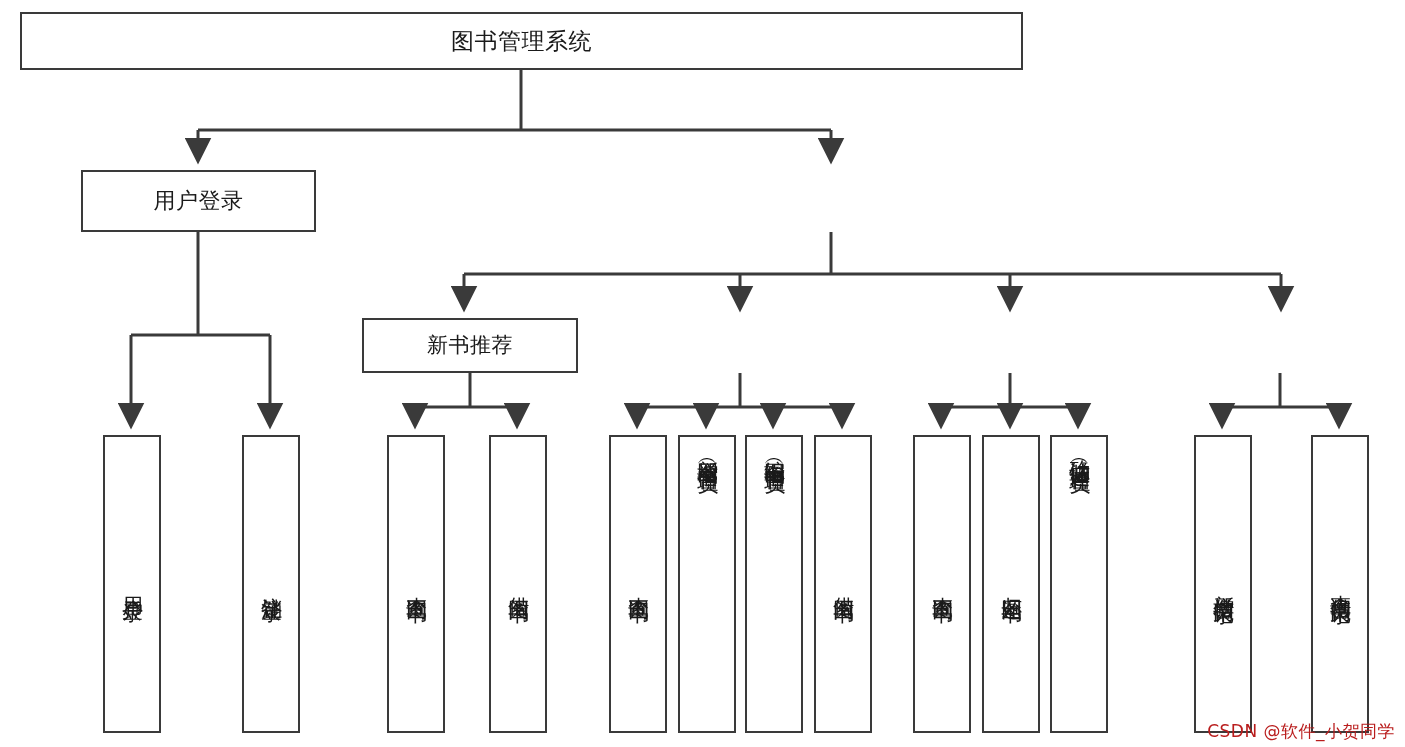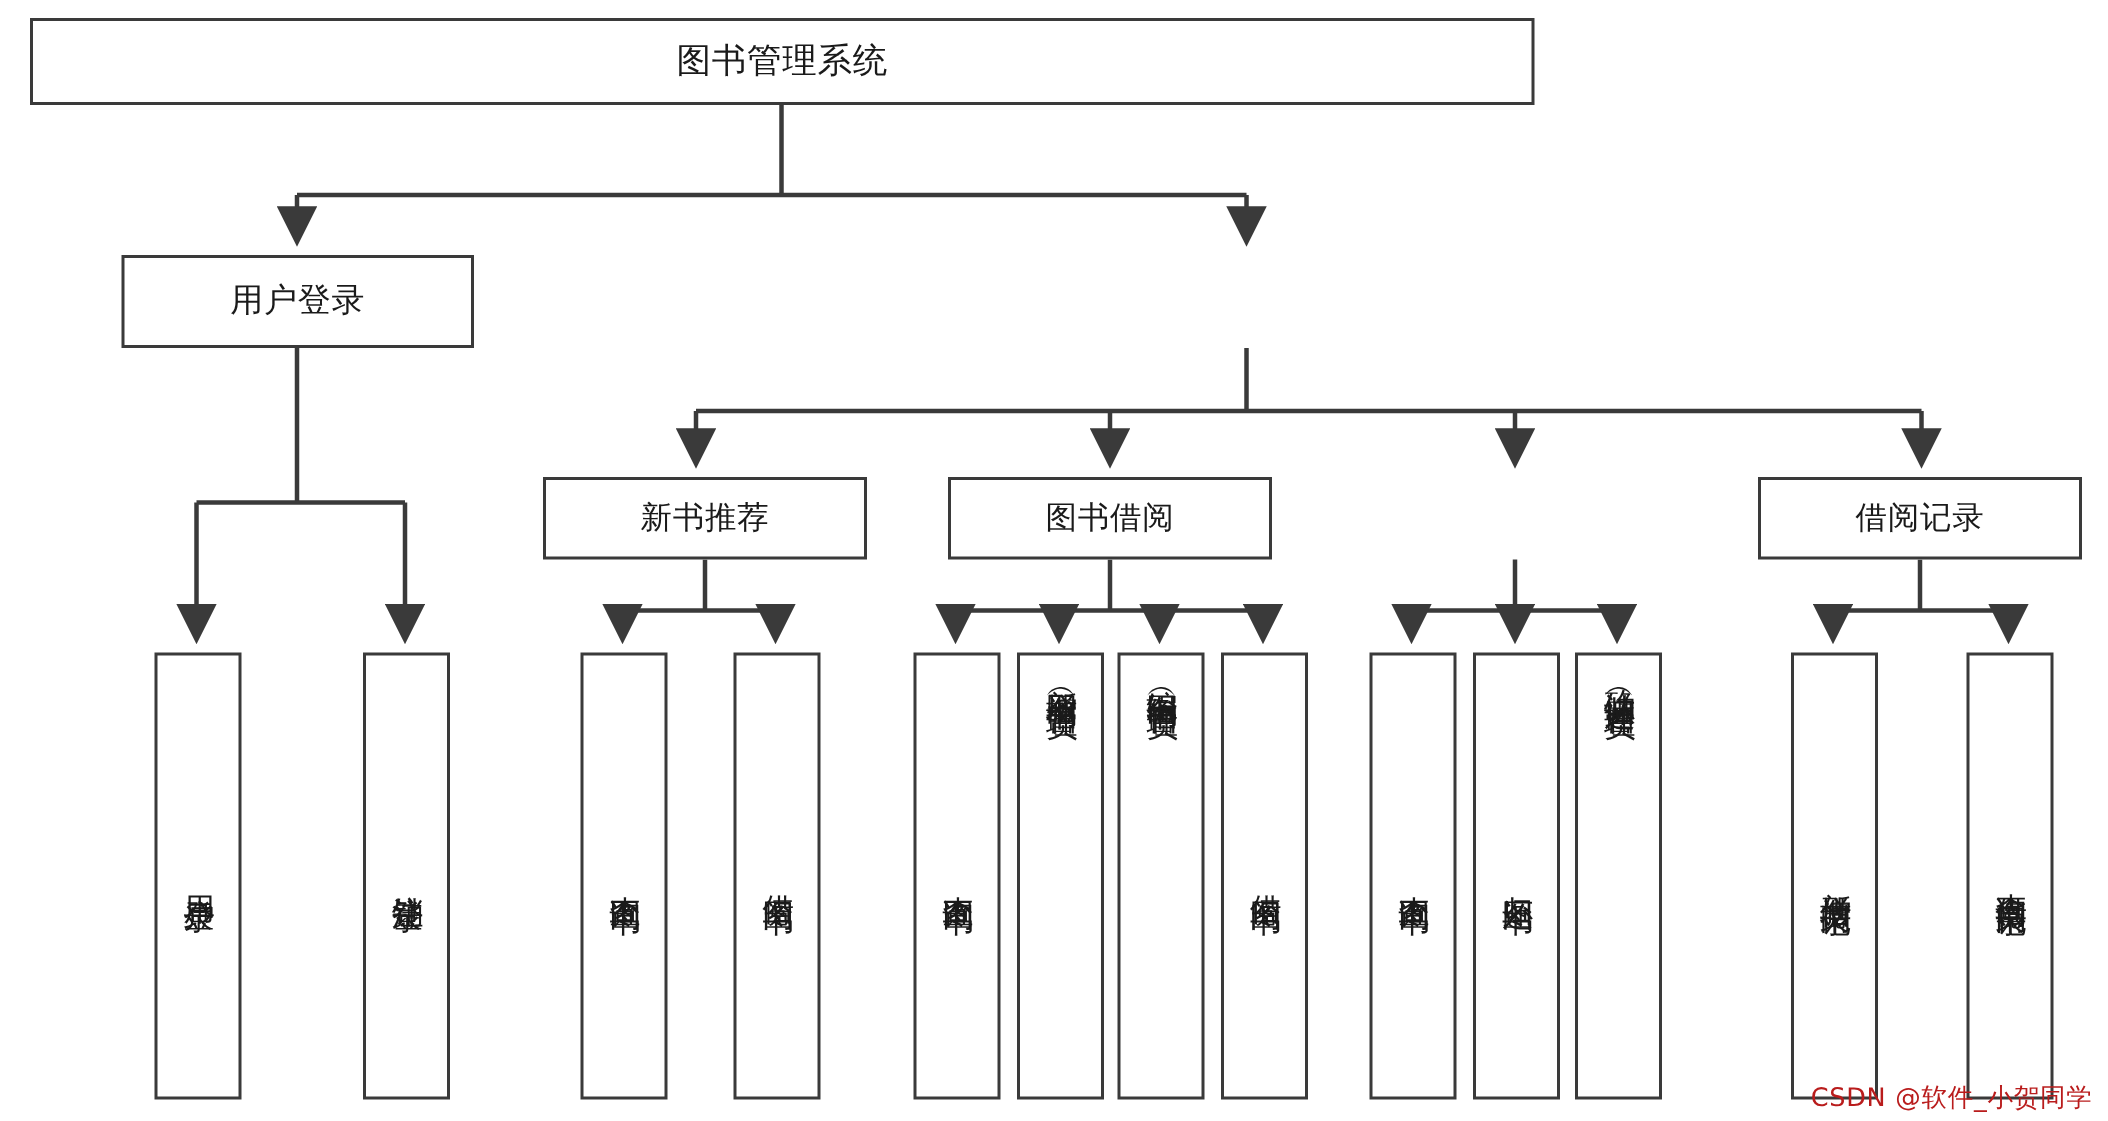--- a/index.html
+++ b/index.html
@@ -135,26 +135,20 @@
     <span class="node-label">图书管理系统</span>
   </div>
 
   <div class="node level2" style="left:81px; top:170px; width:235px; height:62px;">
     <span class="node-label">用户登录</span>
   </div>
 
   <div class="node level3" style="left:362px; top:318px; width:216px; height:55px;">
     <span class="node-label">新书推荐</span>
   </div>
-  <div class="node level3" style="left:632px; top:318px; width:216px; height:55px;">
-    <span class="node-label">图书借阅</span>
-  </div>
-  <div class="node level3" style="left:1172px; top:318px; width:216px; height:55px;">
-    <span class="node-label">借阅记录</span>
-  </div>
 
   <div class="node leaf centered" style="left:103px; top:435px; width:58px; height:298px;">
     <span class="node-label">用户登录</span>
   </div>
   <div class="node leaf centered" style="left:242px; top:435px; width:58px; height:298px;">
     <span class="node-label">注销登录</span>
   </div>
 
   <div class="node leaf centered" style="left:387px; top:435px; width:58px; height:298px;">
     <span class="node-label">查询图书</span>

